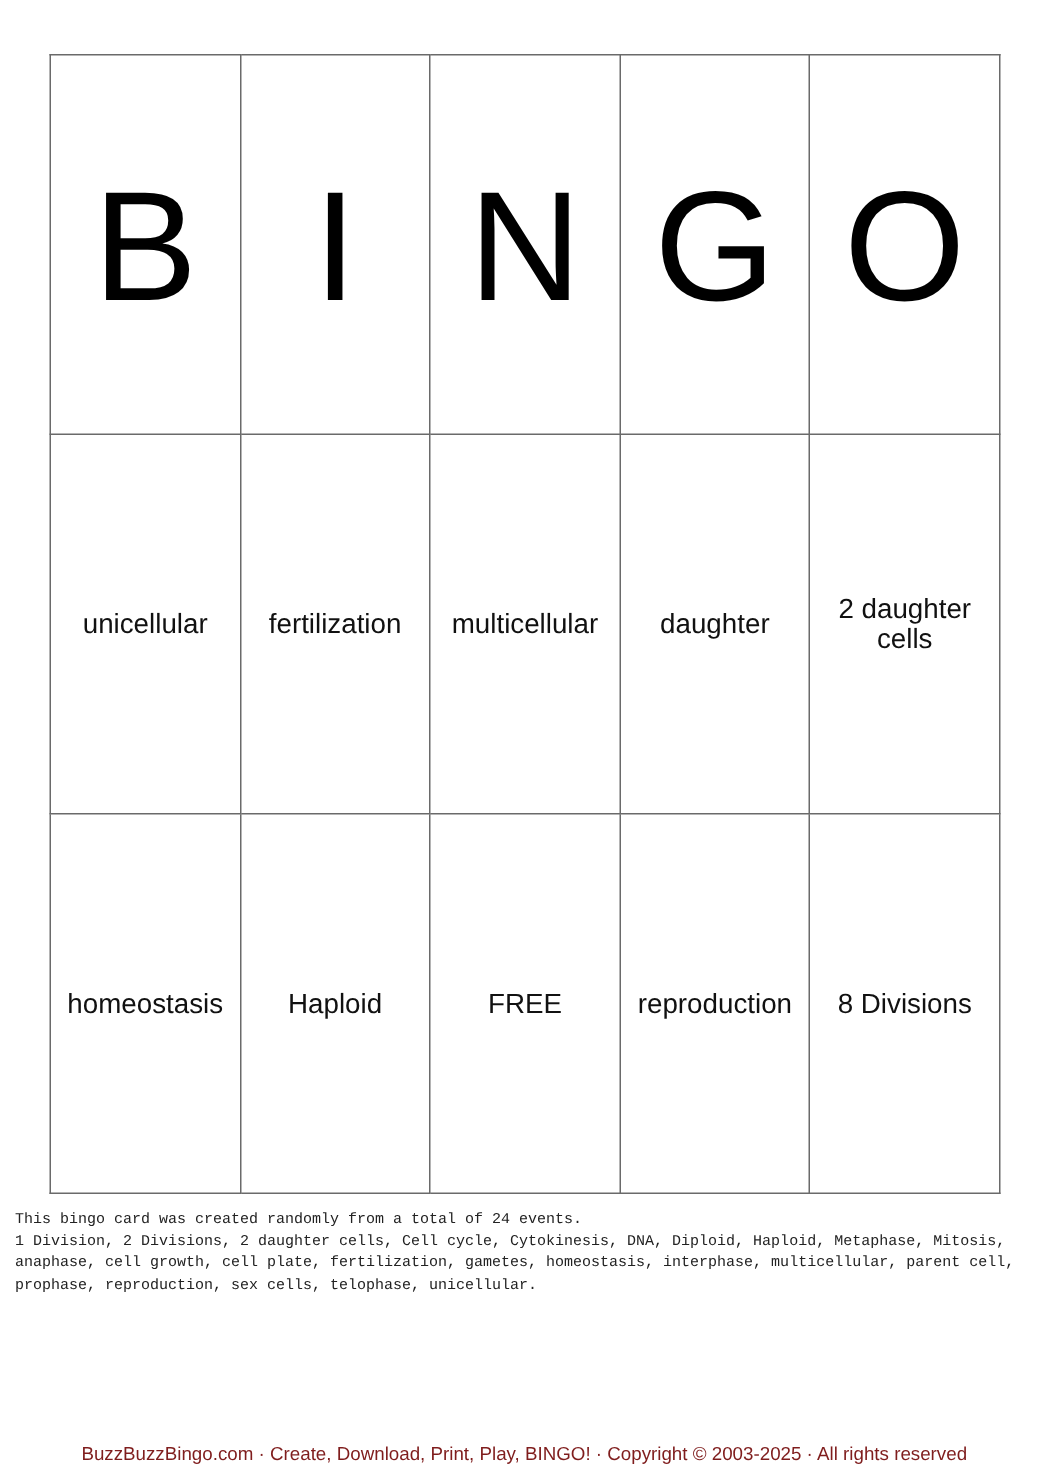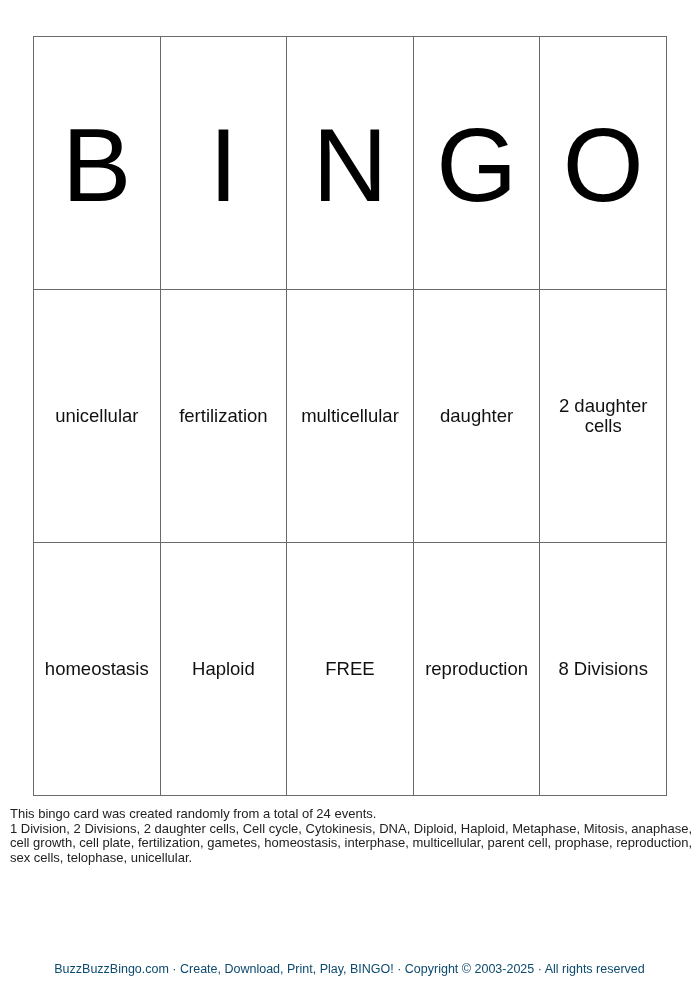--- a/index.html
+++ b/index.html
@@ -40,32 +40,33 @@
       font-size: 104px;
       line-height: 104px;
       color: #000;
       padding-top: 4px;
     }
     .info {
       position: absolute;
       left: 10px;
       top: 807px;
       width: 685px;
-      font-size: 13px;
+      font-size: 10px;
       line-height: 14.5px;
       color: #222;
+      font-family: Liberation Mono, monospace;
     }
     .footer {
       position: absolute;
       left: 0;
       top: 962px;
       width: 699px;
       text-align: center;
       font-size: 12.5px;
-      color: #0c4a6e;
+      color: #7f1d1d;
     }
   </style>
 </head>
 <body>
 
 <table class="card">
   <tbody>
       <tr>
     <td class="head">B</td>
     <td class="head">I</td>

